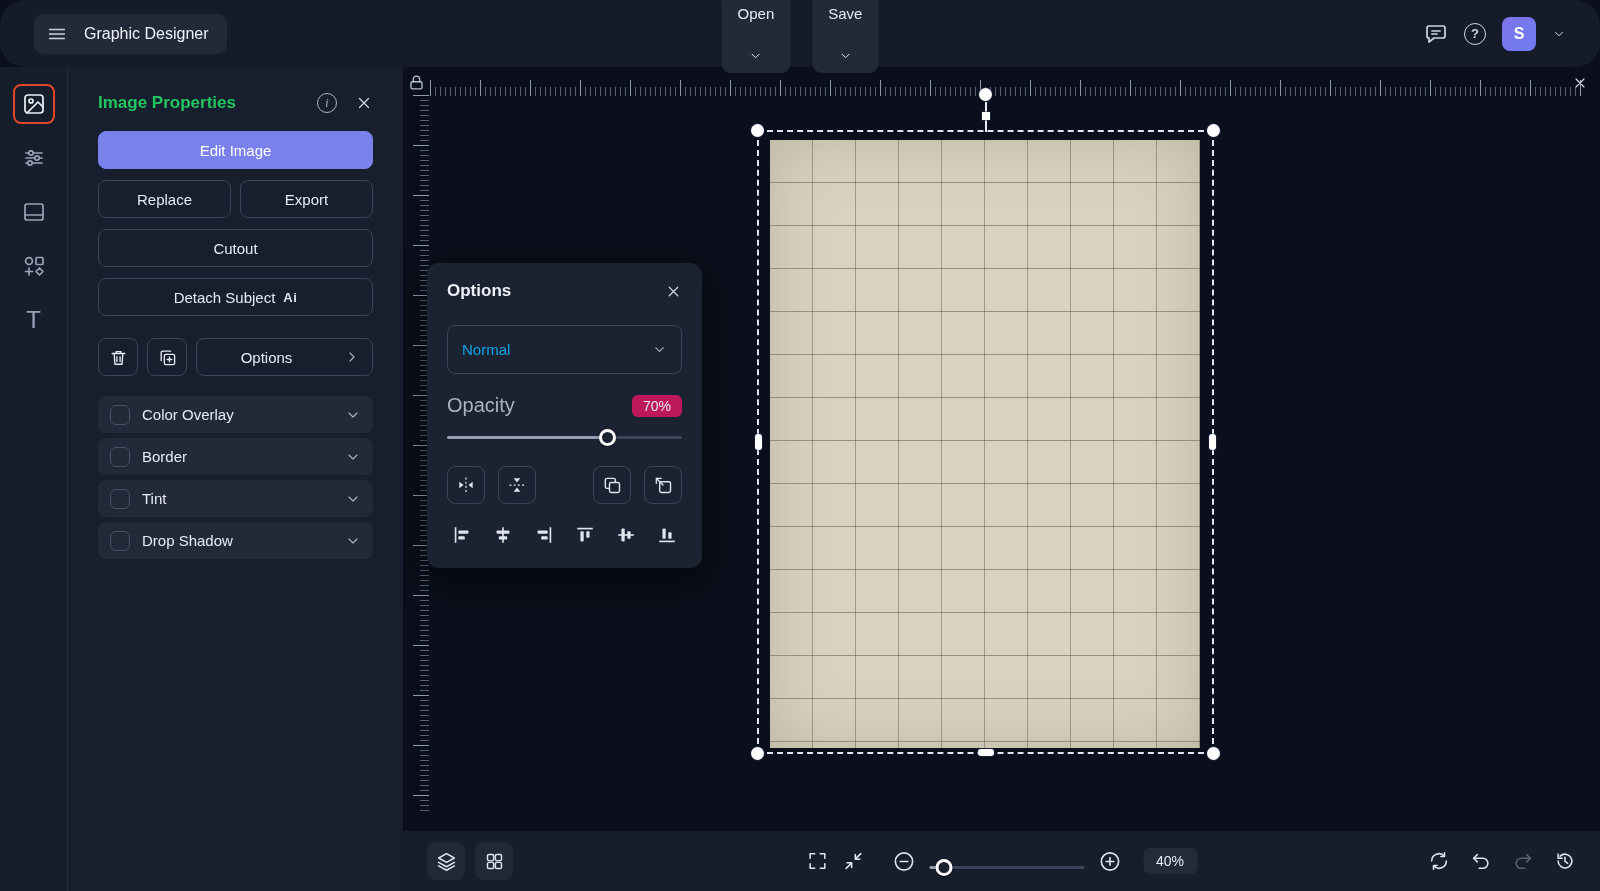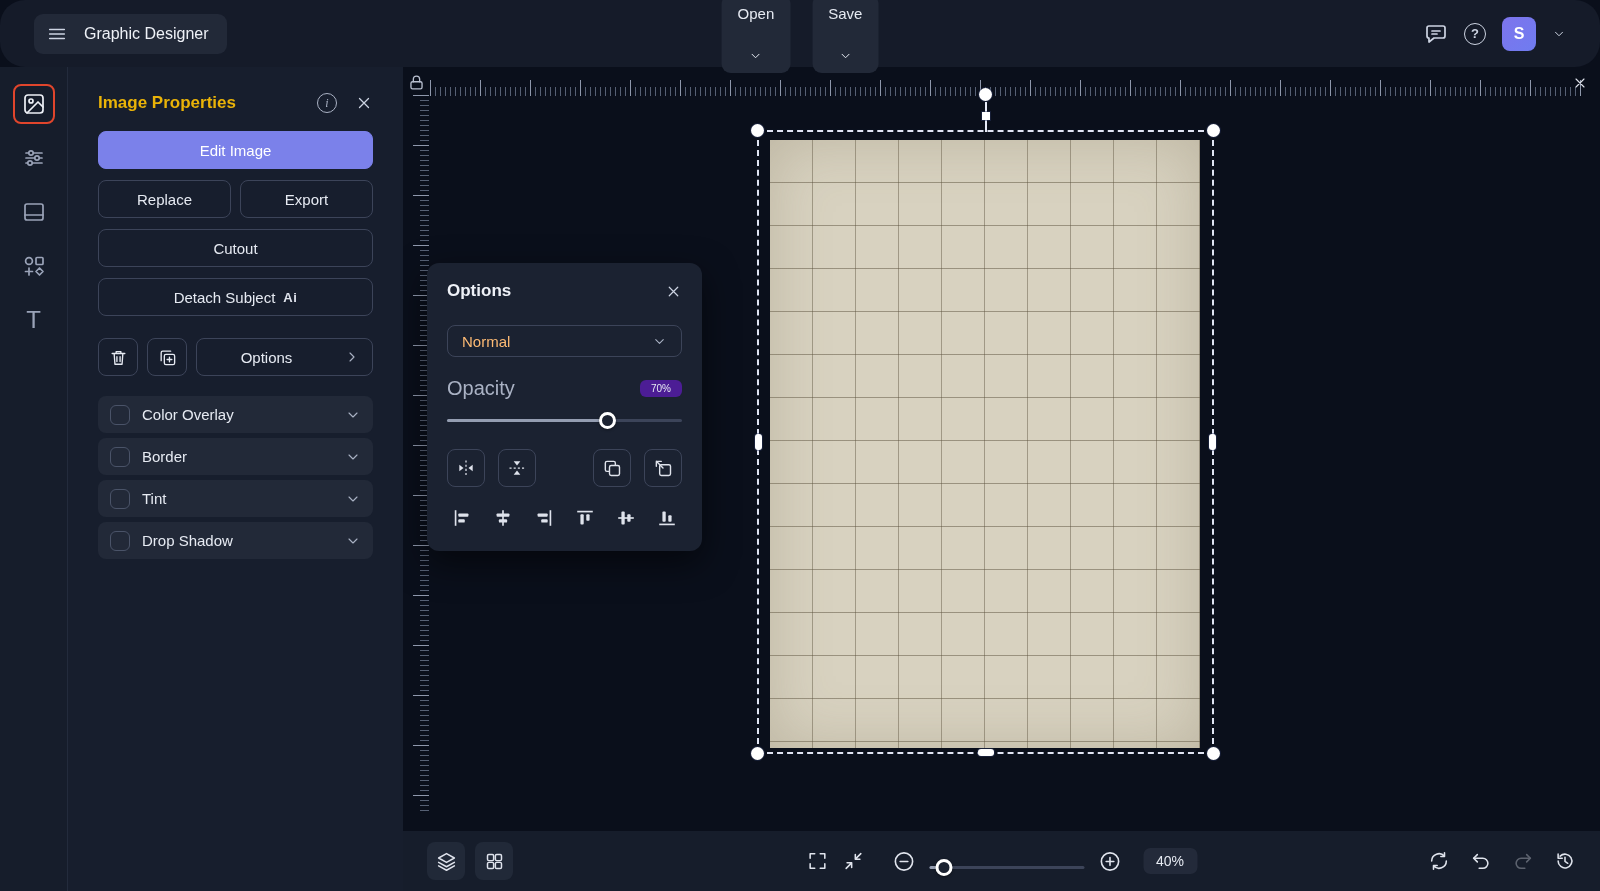--- a/index.html
+++ b/index.html
@@ -57,21 +57,21 @@
   }
   .rail-item.active { color:#eef1f7; border:2px solid #e0452c; }
   .rail-t { font-size:24px; color:#9aa3b8; font-weight:400; }
 
   
   .panel {
     position:absolute; left:68px; top:67px; bottom:0; width:335px; background:#171e2d;
     padding:26px 30px 0 30px; z-index:40;
   }
   .panel-head { display:flex; align-items:center; }
-  .panel-title { font-size:17px; font-weight:bold; color:#eab308; }
+  .panel-title { font-size:17px; font-weight:bold; color:#22c55e; }
   .panel-head .spacer { flex:1; }
   .info-circle {
     width:20px; height:20px; border-radius:50%; border:1.6px solid #aab2c4; color:#aab2c4;
     font-size:12px; font-style:italic; display:flex; align-items:center; justify-content:center; font-family:"Liberation Serif", serif;
   }
   .btn {
     font-family:inherit; font-size:15px; color:#e6eaf2; background:transparent;
     border:1px solid #3c4459; border-radius:8px; height:38px; cursor:pointer;
     display:flex; align-items:center; justify-content:center; gap:8px;
   }
@@ -144,27 +144,27 @@
 
   
   .popup {
     position:absolute; left:24px; top:196px; width:275px; background:#1b2231;
     border-radius:12px; box-shadow:0 12px 34px rgba(0,0,0,.55); padding:18px 20px 22px;
     z-index:30;
   }
   .popup-head { display:flex; align-items:center; }
   .popup-title { font-size:17px; font-weight:bold; color:#eef1f7; flex:1; }
   .select {
-    margin-top:24px; height:32px; border:1px solid #3c4459; border-radius:8px;
+    margin-top:24px; height:49px; border:1px solid #3c4459; border-radius:8px;
     display:flex; align-items:center; justify-content:space-between; padding:0 14px; cursor:pointer;
-    color:#fdba74;
+    color:#0ea5e9;
   }
   .opacity-head { margin-top:20px; display:flex; align-items:center; justify-content:space-between; }
   .opacity-label { color:#aab2c4; font-size:20px; }
-  .value-chip { background:#4c1d95; border-radius:6px; padding:3px 11px; font-size:10px; color:#e6eaf2; }
+  .value-chip { background:#be185d; border-radius:6px; padding:3px 11px; font-size:14px; color:#e6eaf2; }
   .slider { position:relative; height:17px; margin-top:12px; cursor:pointer; }
   .slider .track { position:absolute; left:0; right:0; top:7px; height:3px; border-radius:2px; background:#3c4459; }
   .slider .fill { position:absolute; left:0; top:7px; height:3px; border-radius:2px; background:#949db1; }
   .slider .knob {
     position:absolute; top:0; width:17px; height:17px; margin-left:-9px; border-radius:50%;
     background:#1b2231; border:3px solid #ffffff; box-shadow:0 1px 3px rgba(0,0,0,.4);
   }
   .op-fill { width:68.5%; } .op-knob { left:68.5%; }
   .tool-row { margin-top:20px; display:flex; gap:13px; align-items:center; }
   .tool-btn {

